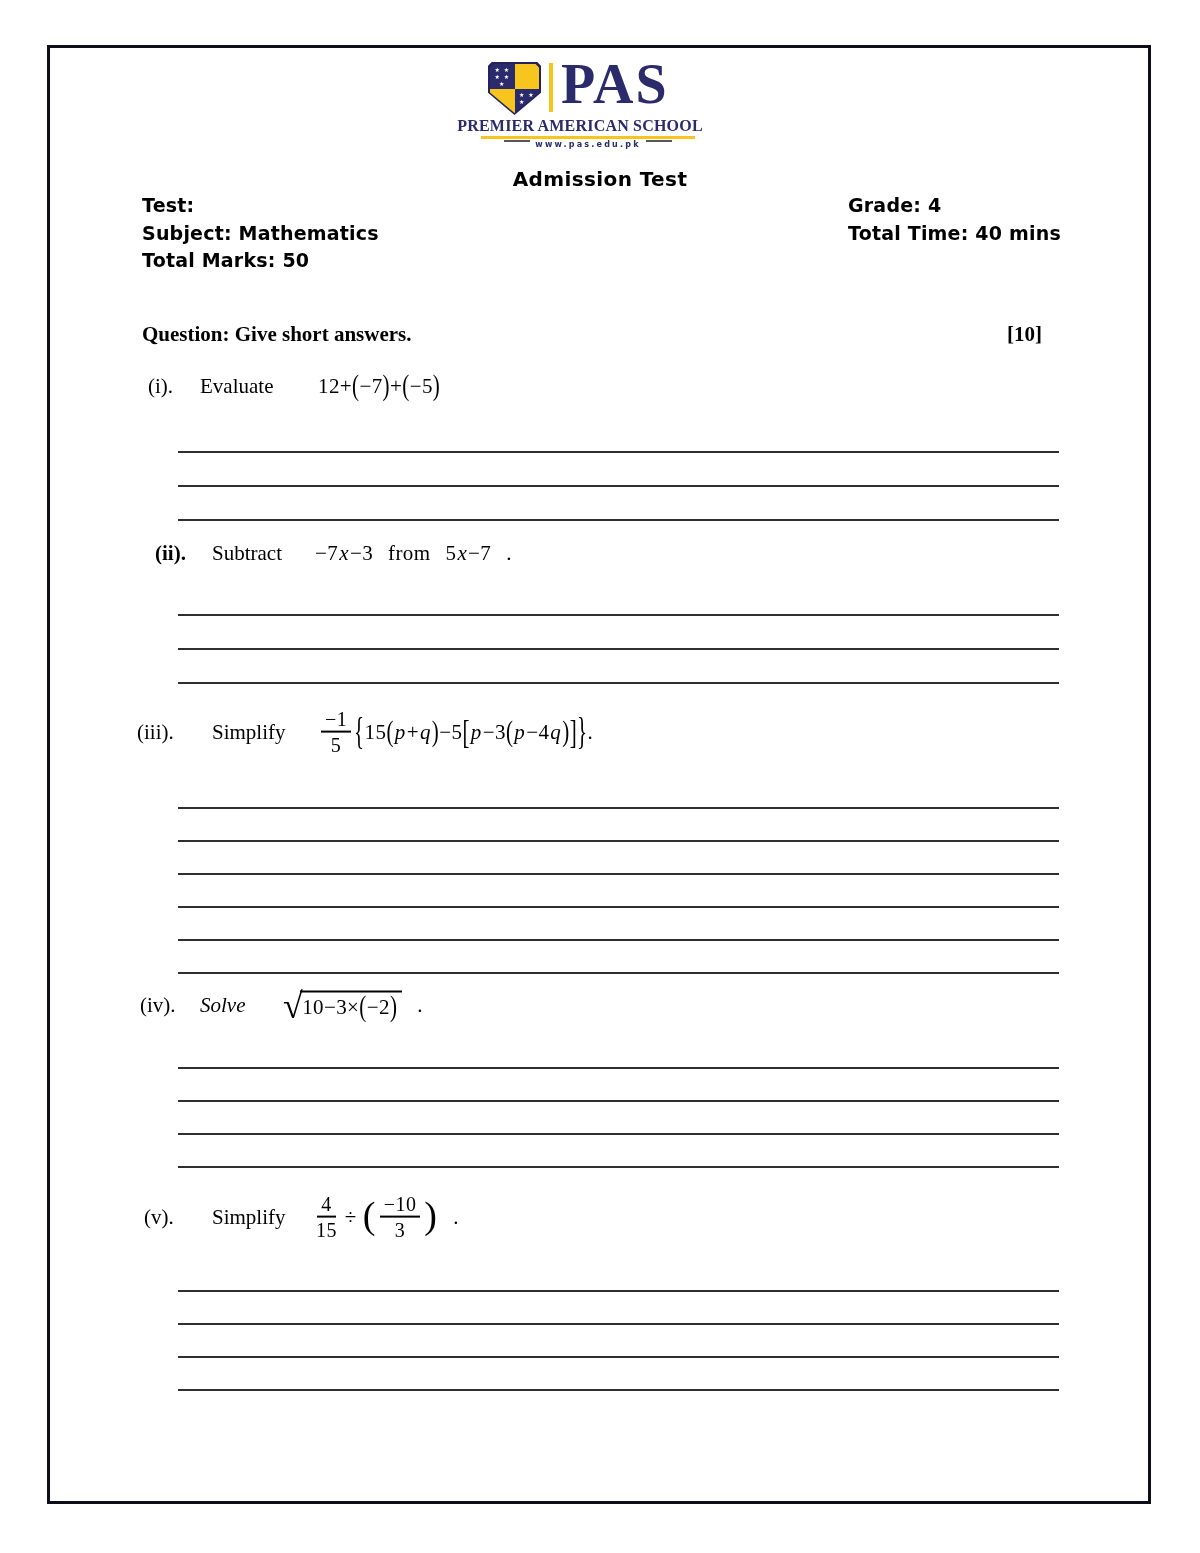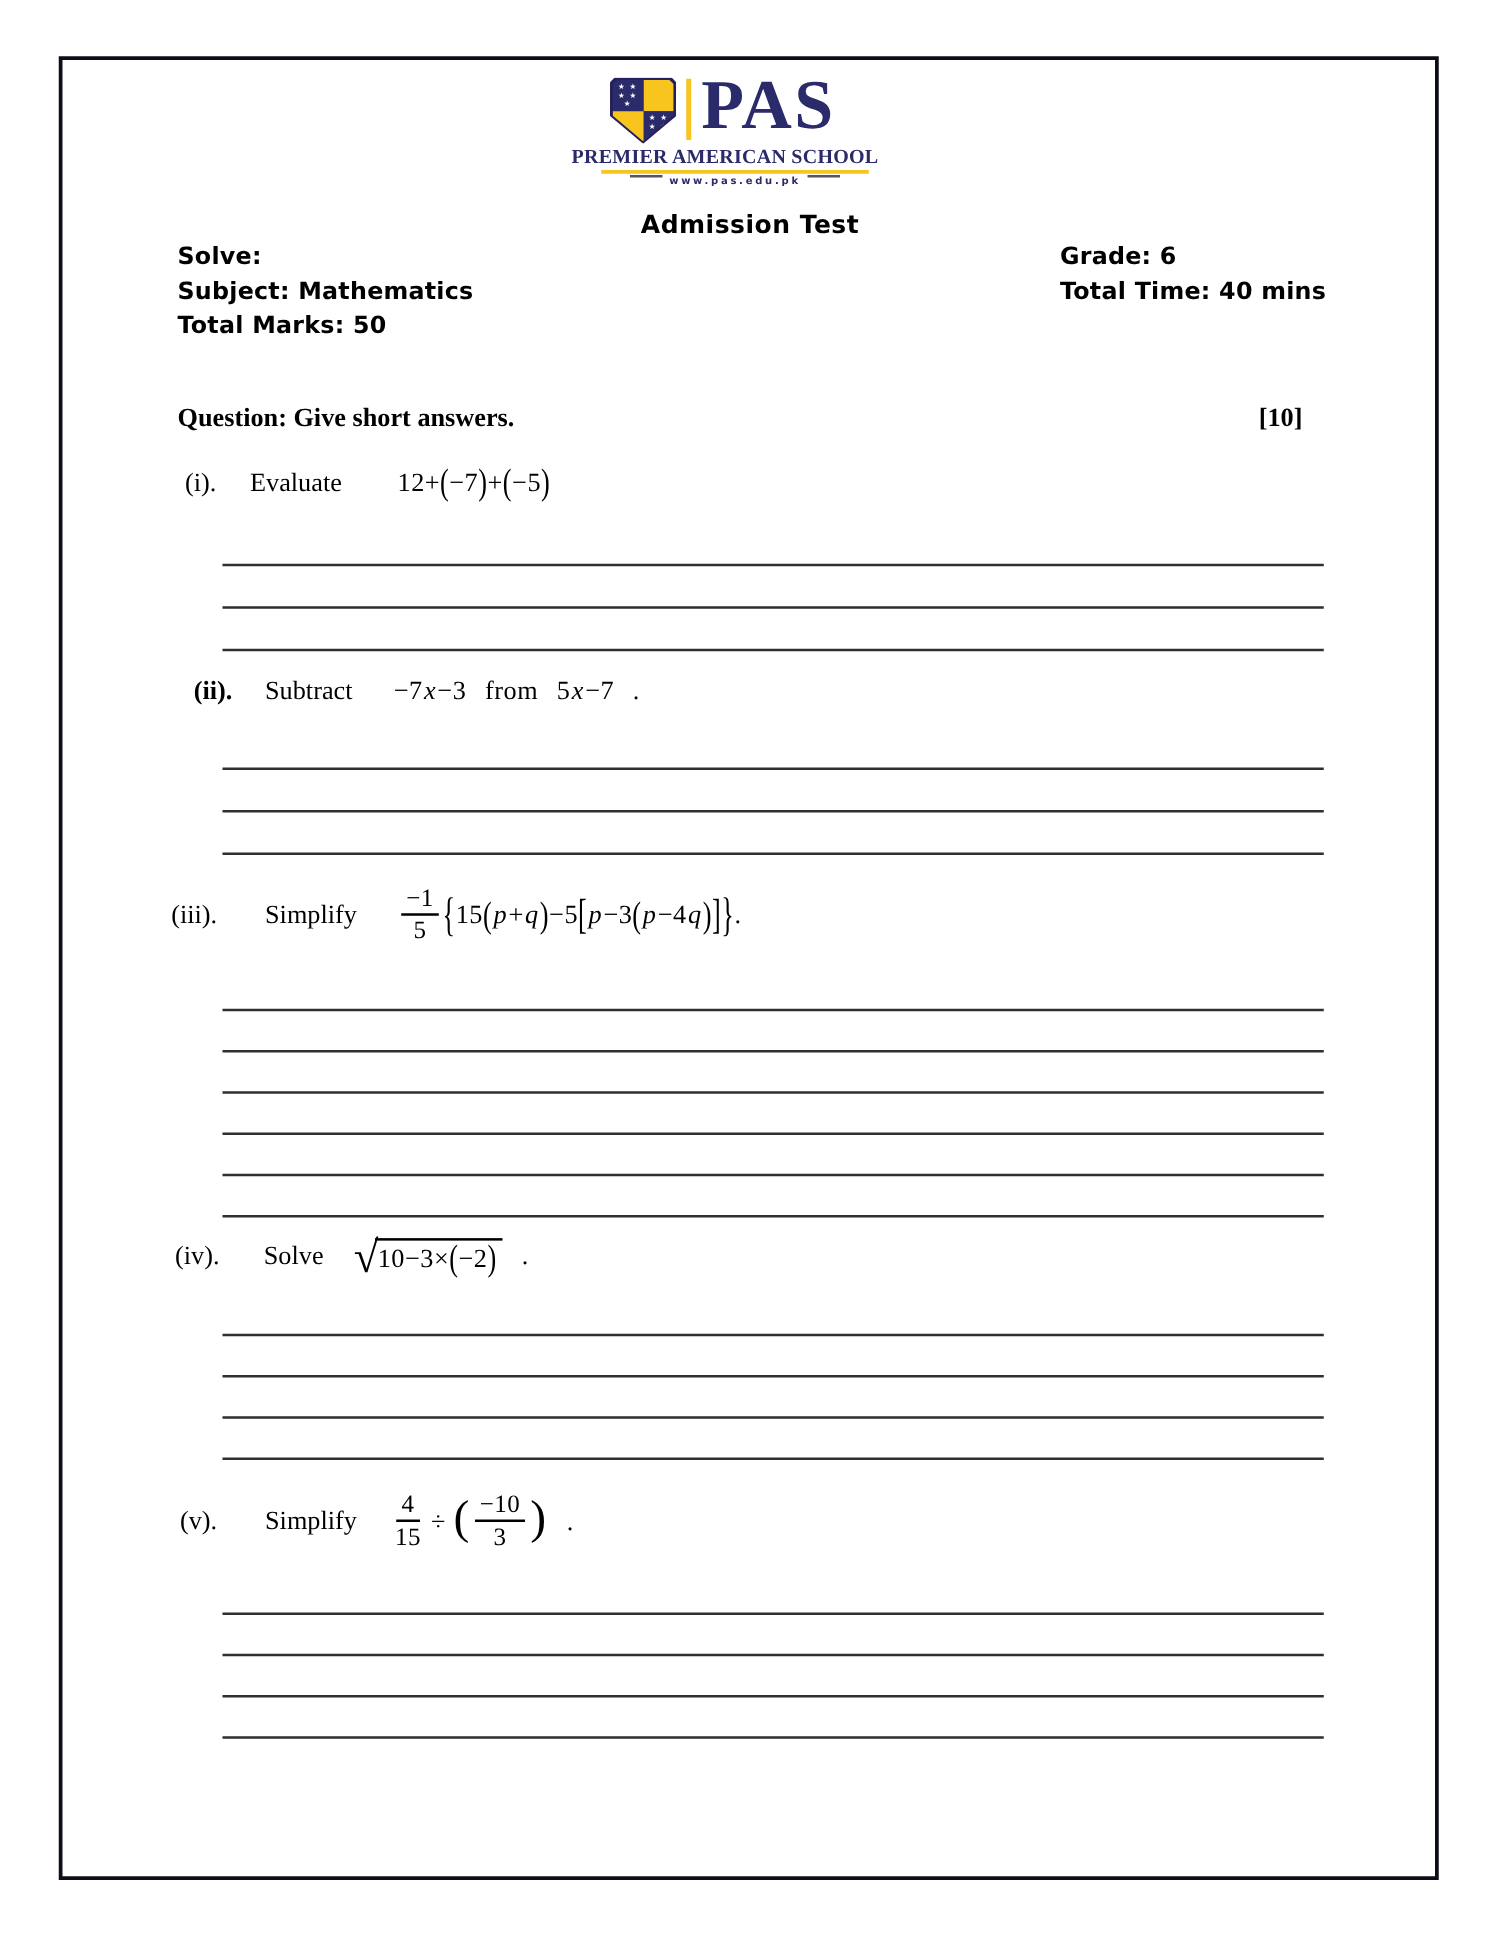--- a/index.html
+++ b/index.html
@@ -99,22 +99,22 @@
   <div class="logo-underline"></div>
   <div class="logo-url">
     <div class="dash"></div>
     <div class="site">www.pas.edu.pk</div>
     <div class="dash"></div>
   </div>
 </div>
 
 <div class="page-title">Admission Test</div>
 
-<div class="hmeta" style="left:142px;top:194px;">Solve:</div>
-<div class="hmeta" style="left:848px;top:194px;">Grade: 6</div>
+<div class="hmeta" style="left:142px;top:194px;">Test:</div>
+<div class="hmeta" style="left:848px;top:194px;">Grade: 4</div>
 <div class="hmeta" style="left:142px;top:222px;">Subject: Mathematics</div>
 <div class="hmeta" style="left:848px;top:222px;">Total Time: 40 mins</div>
 <div class="hmeta" style="left:142px;top:249px;">Total Marks: 50</div>
 
 <div class="q-head">Question: Give short answers.</div>
 <div class="q-marks">[10]</div>
 
 <div class="qrow" style="top:371px;height:30px;">
   <span class="cell" style="left:148px;">(i).</span>
   <span class="cell" style="left:200px;">Evaluate</span>
@@ -188,21 +188,21 @@
   <div class="ln"></div>
   <div class="ln"></div>
   <div class="ln"></div>
   <div class="ln"></div>
   <div class="ln"></div>
   <div class="ln"></div>
 </div>
 
 <div class="qrow" style="top:983px;height:44px;">
   <span class="cell" style="left:140px;">(iv).</span>
-  <span class="cell" style="left:211px;">Solve</span>
+  <span class="cell" style="left:200px;font-style:italic;">Solve</span>
   <span class="cell mexpr" style="left:283px;">
     <span class="radical">√</span>
     <span class="rootbar">
       <span>10−3×</span>
         <span class="tp">(</span>
         <span>−2</span>
         <span class="tp">)</span>
     </span>
     <span class="dot">.</span>
   </span>

